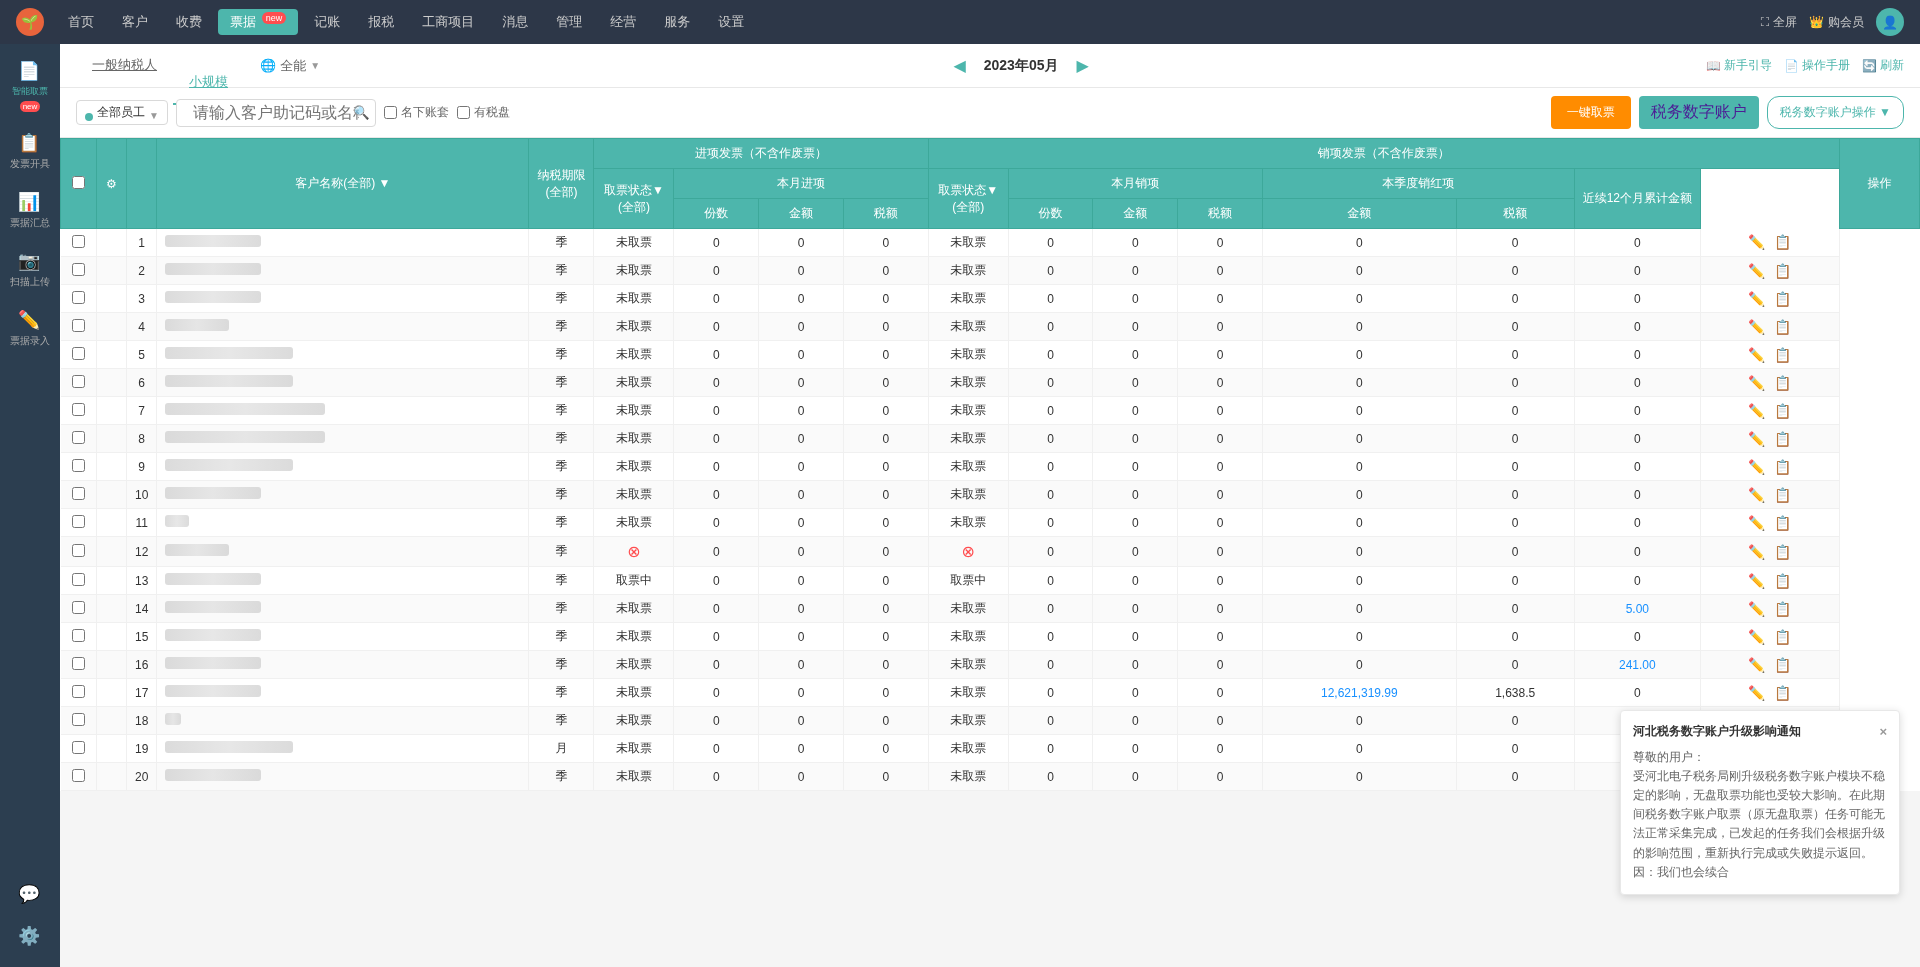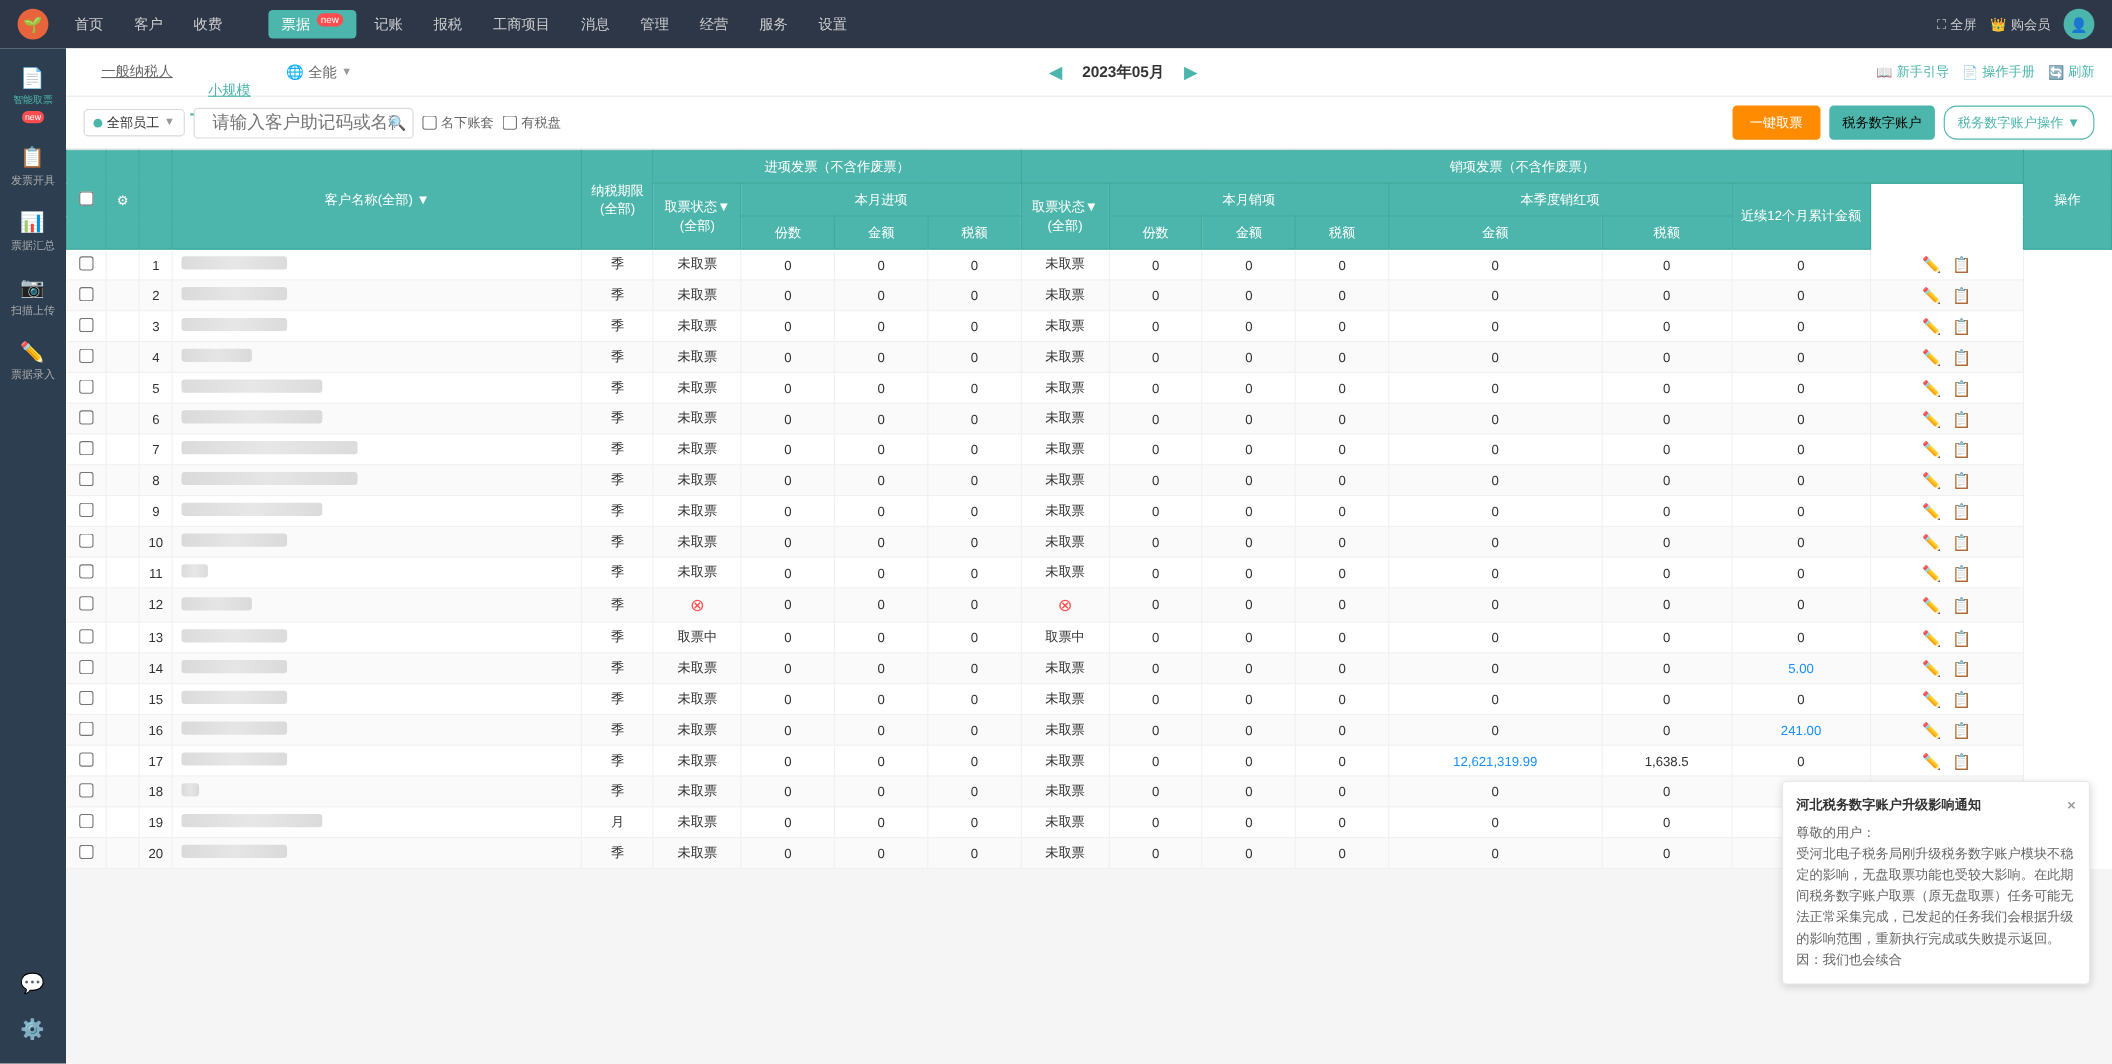--- a/index.html
+++ b/index.html
@@ -2,21 +2,21 @@
 <html><head>
   <meta charset="utf-8">
   <style>
     * { box-sizing: border-box; margin: 0; padding: 0; }
     body { font-family: 'Microsoft YaHei', Arial, sans-serif; font-size: 12px; background: #f5f5f5; color: #333; width: 1920px; min-height: 967px; overflow-x: hidden; }
 
     
     .top-nav { background: #2d3748; height: 44px; display: flex; align-items: center; padding: 0 16px; gap: 4px; }
     .top-nav .logo { width: 28px; height: 28px; background: #e8643c; border-radius: 50%; display: flex; align-items: center; justify-content: center; color: white; font-size: 14px; margin-right: 8px; }
     .nav-item { color: #ccc; padding: 4px 12px; cursor: pointer; font-size: 13px; border-radius: 4px; white-space: nowrap; }
-    .nav-item.active { background: #4db6ac; color: white; border-radius: 4px; margin-left: 26px; }
+    .nav-item.active { background: #4db6ac; color: white; border-radius: 4px; }
     .nav-badge { background: #ff4d4f; color: white; font-size: 9px; padding: 1px 4px; border-radius: 8px; margin-left: 2px; vertical-align: super; }
     .nav-right { margin-left: auto; display: flex; align-items: center; gap: 12px; color: #ccc; font-size: 12px; }
     .nav-right span { cursor: pointer; display: flex; align-items: center; gap: 4px; }
     .avatar { width: 28px; height: 28px; background: #4db6ac; border-radius: 50%; display: flex; align-items: center; justify-content: center; color: white; font-size: 13px; }
 
     
     .layout { display: flex; height: calc(967px - 44px); }
     .sidebar { width: 60px; background: #2c3e50; display: flex; flex-direction: column; align-items: center; padding-top: 8px; gap: 4px; }
     .sidebar-item { display: flex; flex-direction: column; align-items: center; padding: 8px 4px; cursor: pointer; color: #aaa; font-size: 10px; gap: 3px; border-radius: 4px; width: 52px; text-align: center; }
     .sidebar-item .icon { font-size: 18px; }
@@ -30,21 +30,21 @@
     .header-right span { cursor: pointer; display: flex; align-items: center; gap: 3px; }
     .month-btn { cursor: pointer; color: #4db6ac; font-size: 16px; padding: 2px 6px; }
 
     
     .filter-bar { background: white; padding: 8px 16px; display: flex; align-items: center; gap: 8px; border-bottom: 1px solid #e8e8e8; }
     .search-input { border: 1px solid #d9d9d9; border-radius: 4px; padding: 4px 16px; font-size: 16px; width: 200px; outline: none; }
     .checkbox-label { display: flex; align-items: center; gap: 4px; font-size: 12px; color: #666; cursor: pointer; }
     .filter-right { margin-left: auto; display: flex; gap: 8px; }
     .btn-orange { background: #ff8c00; color: white; border: none; padding: 6px 16px; border-radius: 4px; cursor: pointer; font-size: 12px; }
     .btn-teal { background: white; color: #4db6ac; border: 1px solid #4db6ac; padding: 6px 12px; border-radius: 12px; cursor: pointer; font-size: 12px; }
-    .btn-teal-fill { background: #4db6ac; color: #000000; border: none; padding: 6px 12px; border-radius: 4px; cursor: pointer; font-size: 12px; }
+    .btn-teal-fill { background: #4db6ac; color: #4c1d95; border: none; padding: 6px 12px; border-radius: 4px; cursor: pointer; font-size: 16px; }
 
     
     .table-wrapper { background: white; margin: 0; overflow: auto; }
     table { width: 100%; border-collapse: collapse; font-size: 12px; }
     thead tr { background: #4db6ac; color: white; }
     thead th { padding: 6px 8px; text-align: center; border: 1px solid #3da89a; font-weight: normal; white-space: nowrap; }
     thead th.group { background: #4db6ac; }
     tbody tr { background: white; }
     tbody td { padding: 5px 8px; text-align: center; border-bottom: 1px solid #f0f0f0; border-right: 1px solid #f0f0f0; color: #333; white-space: nowrap; }
     tbody td.name-cell { text-align: left; max-width: 200px; overflow: hidden; }
@@ -56,21 +56,21 @@
     .notification-popup { position: fixed; right: 20px; bottom: 72px; width: 280px; background: white; border: 1px solid #e8e8e8; border-radius: 4px; box-shadow: 0 2px 8px rgba(0,0,0,0.15); padding: 12px; font-size: 12px; z-index: 100; }
     .notification-header { display: flex; justify-content: space-between; align-items: center; margin-bottom: 8px; font-weight: bold; font-size: 13px; }
     .notification-close { cursor: pointer; color: #999; }
     .notification-body { color: #666; line-height: 1.6; }
     .tax-policy { color: #ff8c00; font-size: 12px; padding: 8px 16px; background: white; cursor: pointer; }
     
     
     .dropdown-arrow { font-size: 10px; color: #999; }
     
     
-    .employee-select { display: flex; align-items: center; border: 1px solid #d9d9d9; border-radius: 4px; padding: 3px 8px; font-size: 12px; cursor: pointer; background: white; gap: 4px; }
+    .employee-select { display: flex; align-items: flex-end; border: 1px solid #d9d9d9; border-radius: 4px; padding: 3px 8px; font-size: 12px; cursor: pointer; background: white; gap: 4px; }
     .employee-dot { width: 8px; height: 8px; background: #4db6ac; border-radius: 50%; }
 
     .search-wrap { position: relative; display: flex; align-items: center; }
     .search-btn { position: absolute; right: 6px; background: none; border: none; cursor: pointer; color: #999; }
 
     
     .sub-nav-globe { display: flex; align-items: center; gap: 4px; color: #666; font-size: 13px; padding: 12px 16px; cursor: pointer; }
   </style>
 </head>
 <body>

